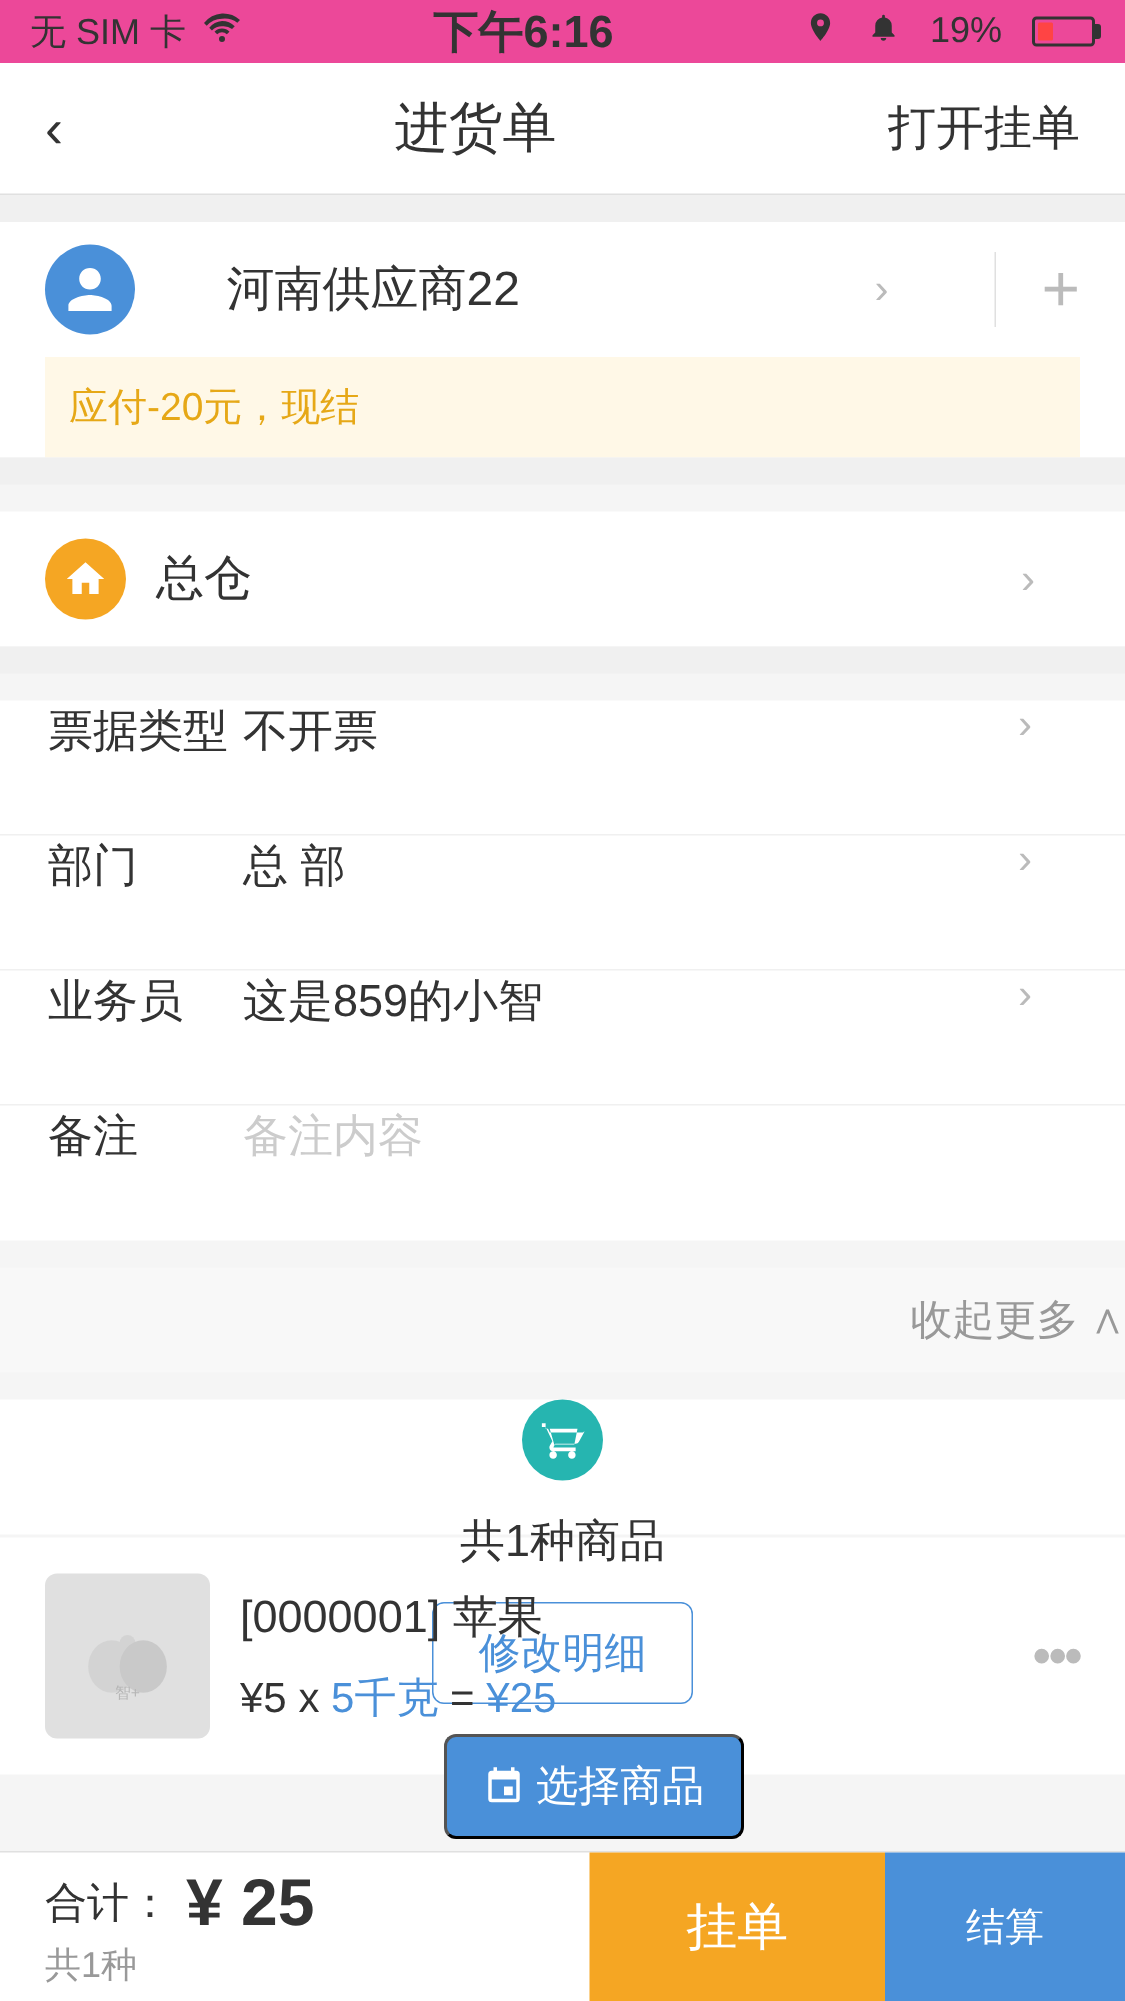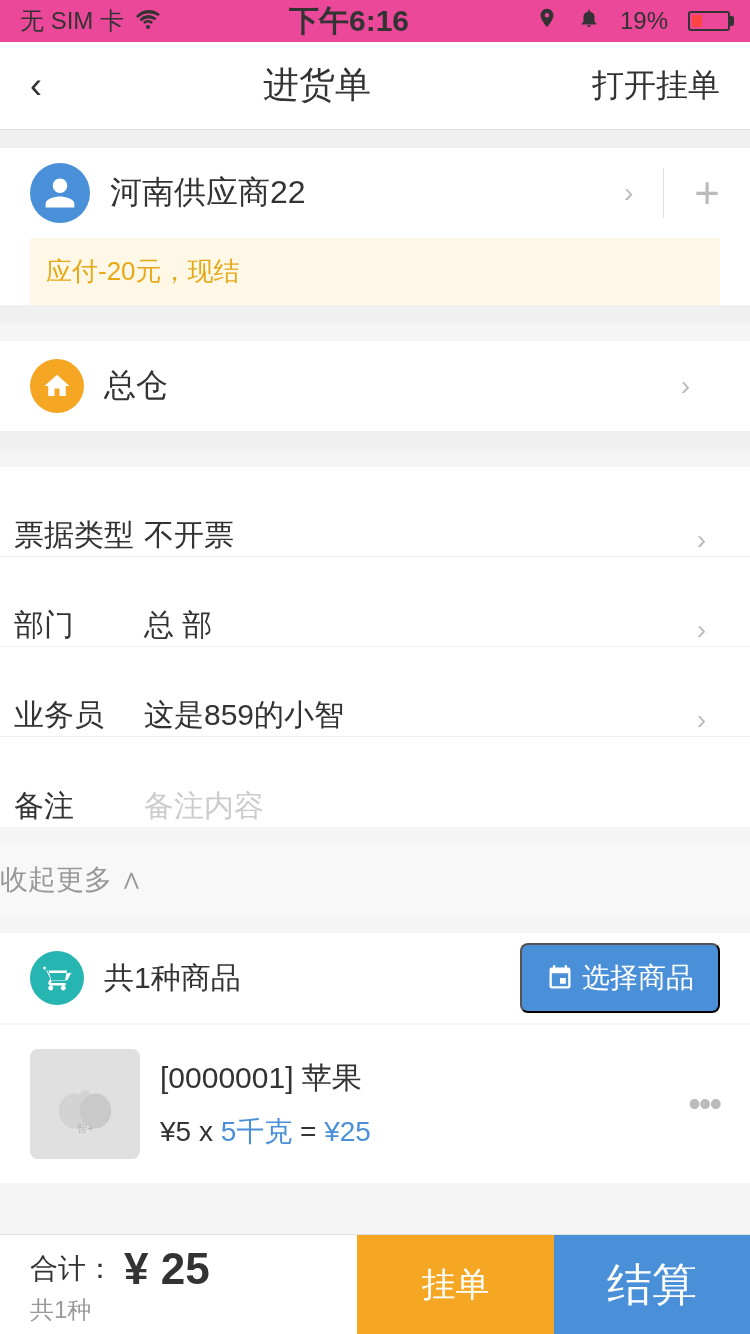--- a/index.html
+++ b/index.html
@@ -71,20 +71,21 @@
     
     .supplier-section {
       background: #fff;
       padding: 0 30px;
     }
     .supplier-row {
       display: flex;
       align-items: center;
       height: 90px;
       border-bottom: none;
+      gap: 41px;
     }
     .supplier-avatar {
       width: 60px; height: 60px;
       border-radius: 50%;
       background: #4A90D9;
       display: flex; align-items: center; justify-content: center;
       margin-right: 20px;
       flex-shrink: 0;
     }
     .supplier-avatar svg { width: 36px; height: 36px; fill: #fff; }
@@ -137,23 +138,23 @@
       color: #333;
     }
 
     
     .form-section {
       background: #fff;
       margin-top: 18px;
     }
     .form-row {
       display: flex;
-      align-items: flex-end;
+      align-items: flex-start;
       height: 90px;
-      padding: 0 14px;
+      padding: 0 32px;
       border-bottom: 1px solid #f0f0f0;
     }
     .form-row:last-child { border-bottom: none; }
     .form-label {
       font-size: 30px;
       color: #333;
       width: 130px;
       flex-shrink: 0;
     }
     .form-value {
@@ -166,35 +167,36 @@
       font-size: 30px;
       color: #ccc;
     }
 
     
     .collapse-row {
       background: #f8f8f8;
       height: 70px;
       display: flex;
       align-items: center;
-      justify-content: flex-start;
+      justify-content: flex-end;
       font-size: 28px;
       color: #999;
       margin-top: 18px;
     }
 
     
     .product-header {
       background: #fff;
       display: flex;
       align-items: center;
       padding: 0 30px;
       height: 90px;
       margin-top: 18px;
       gap: 20px;
+      flex-direction: column;
     }
     .product-count-icon {
       width: 54px; height: 54px;
       border-radius: 50%;
       background: #26B5B0;
       display: flex; align-items: center; justify-content: center;
       flex-shrink: 0;
     }
     .product-count-icon svg { width: 30px; height: 30px; fill: #fff; }
     .product-count-text {
@@ -301,25 +303,25 @@
       background: #F5A623;
       color: #fff;
       font-size: 34px;
       display: flex;
       align-items: center;
       justify-content: center;
       cursor: pointer;
       flex-shrink: 0;
     }
     .btn-checkout {
-      width: 196px;
+      width: 160px;
       height: 100px;
       background: #4A90D9;
       color: #fff;
-      font-size: 45px;
+      font-size: 26px;
       display: flex;
       align-items: center;
       justify-content: center;
       cursor: pointer;
       flex-shrink: 0;
     }
 
     .page-content {
       padding-bottom: 100px;
     }
@@ -419,20 +421,21 @@
     <span>收起更多 ∧</span>
   </div>
 
   <div class="product-header">
     <div class="product-count-icon">
       <svg viewBox="0 0 24 24">
           <path d="M7 18c-1.1 0-2 .9-2 2s.9 2 2 2 2-.9 2-2-.9-2-2-2zm10 0c-1.1 0-2 .9-2 2s.9 2 2 2 2-.9 2-2-.9-2-2-2zM5.2 6H20l-1.7 8.4H7.6L5.2 6zM3 3H1v2h2l3.6 7.6L5.2 15c-.2.3-.2.7-.2 1 0 1.1.9 2 2 2h12v-2H7.4c-.1 0-.2-.1-.2-.2l.03-.12.9-1.68H19c.75 0 1.41-.41 1.75-1.03l3-5.48A1 1 0 0 0 23 8H5.21L4.27 6H3z"></path>
         </svg>
     </div>
     <span class="product-count-text">共1种商品</span>
+    <button class="btn-modify">修改明细</button>
     <button class="btn-select">
       <svg width="28" height="28" viewBox="0 0 24 24" fill="white">
           <path d="M17 12h-5v5h5v-5zM16 1v2H8V1H6v2H5a2 2 0 0 0-2 2v14a2 2 0 0 0 2 2h14a2 2 0 0 0 2-2V5a2 2 0 0 0-2-2h-1V1h-2zm3 18H5V8h14v11z"></path>
         </svg>
       <span>选择商品</span>
     </button>
   </div>
 
   <div class="product-item">
     <div class="product-thumb">

